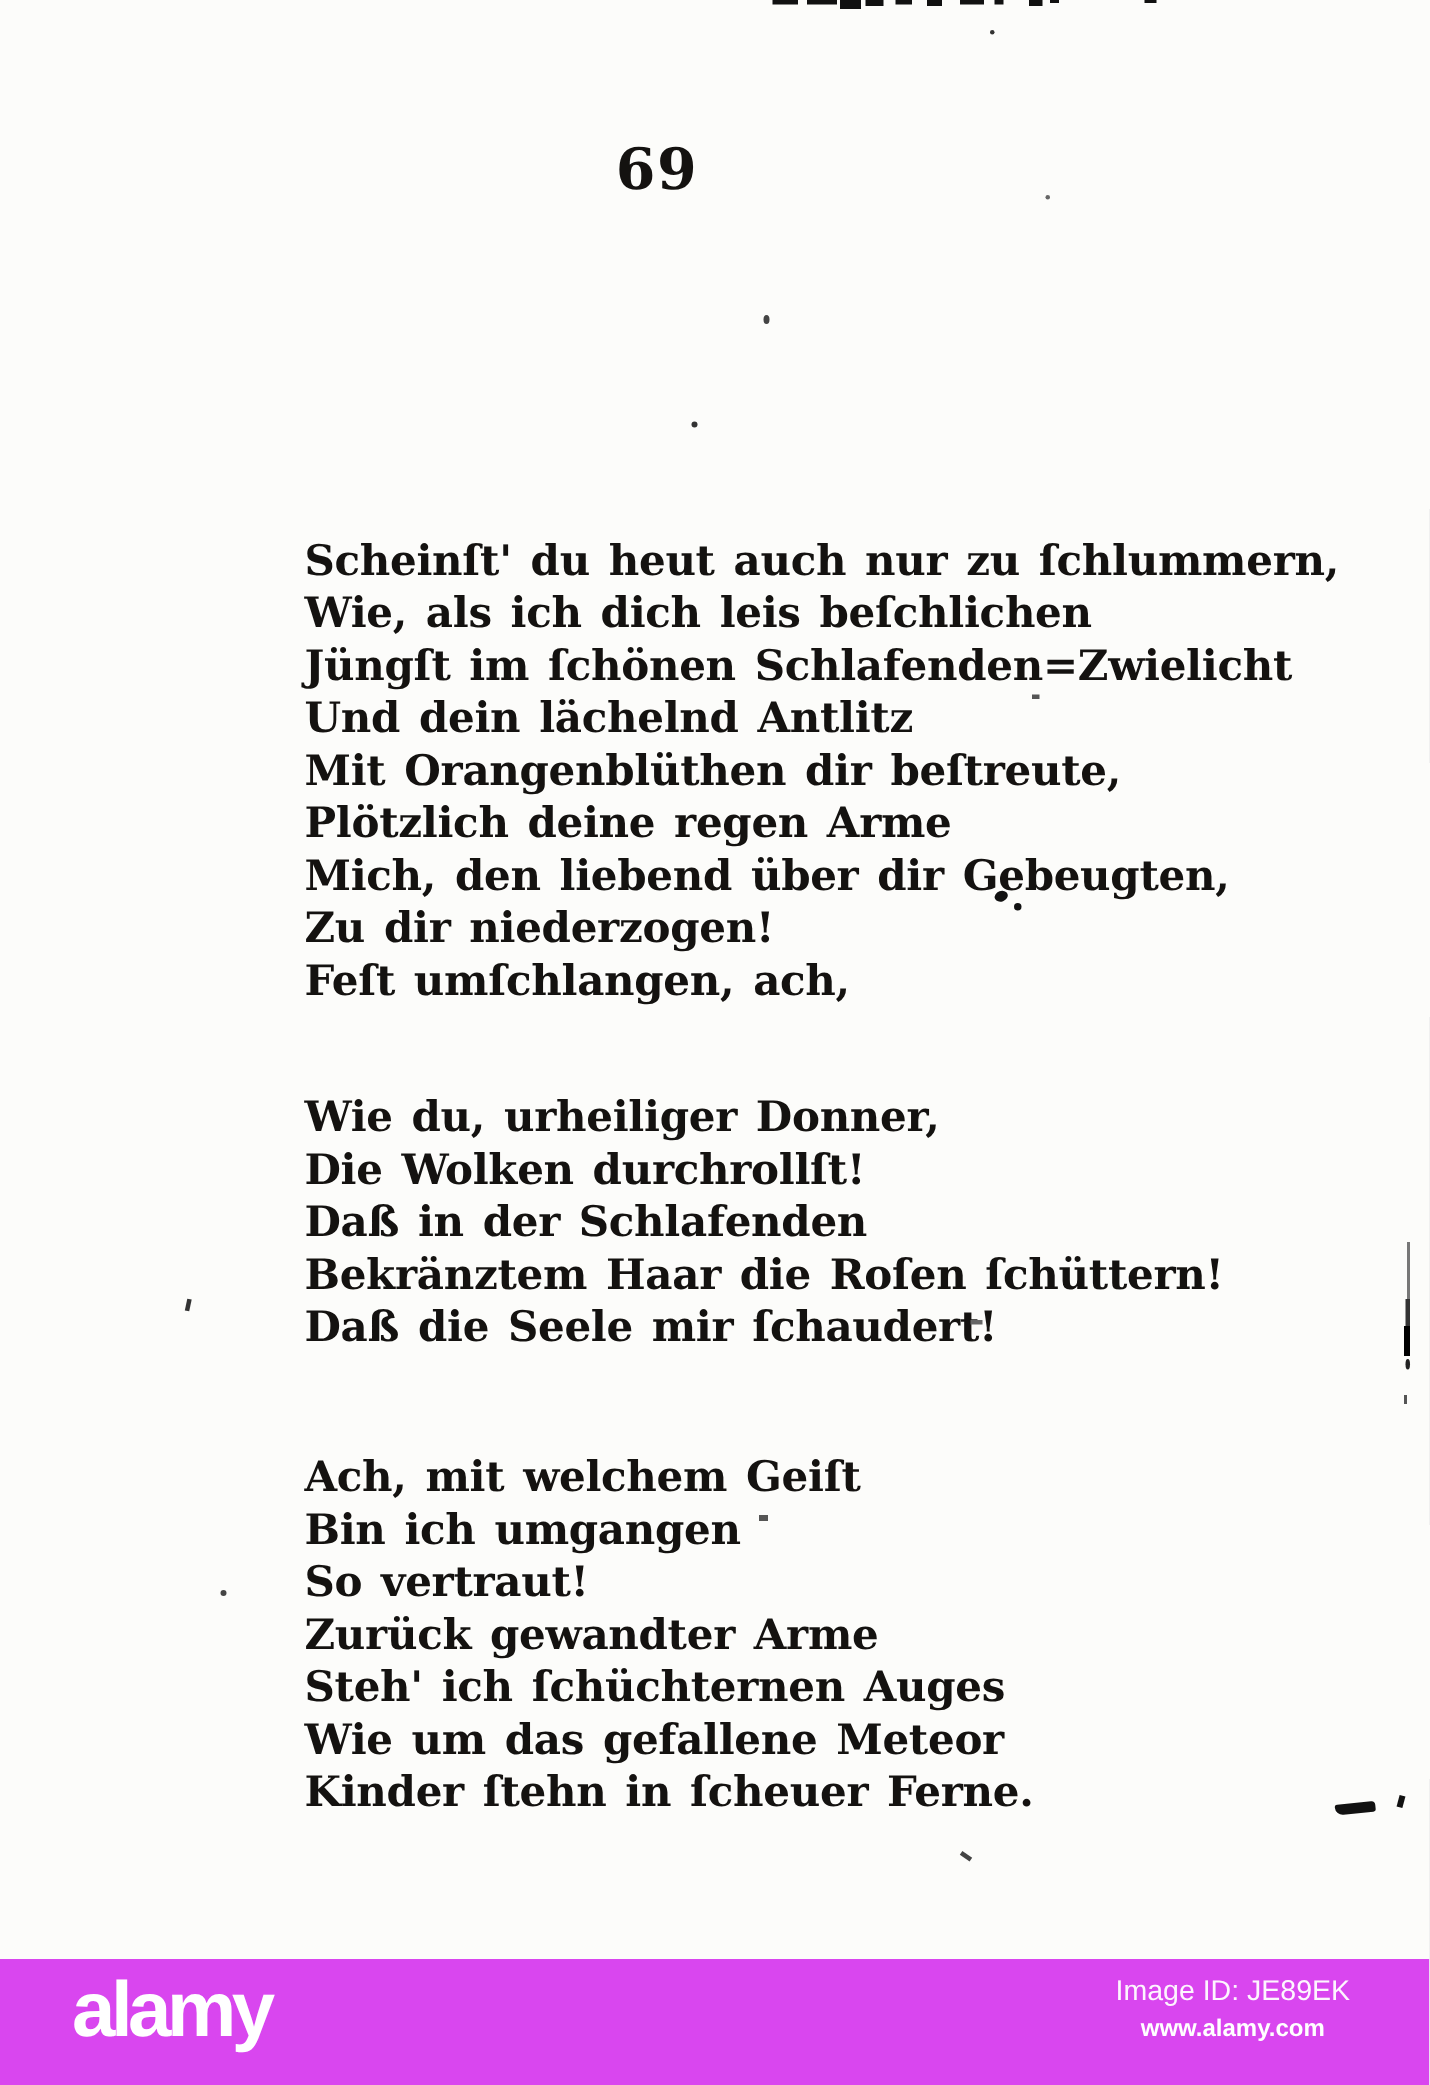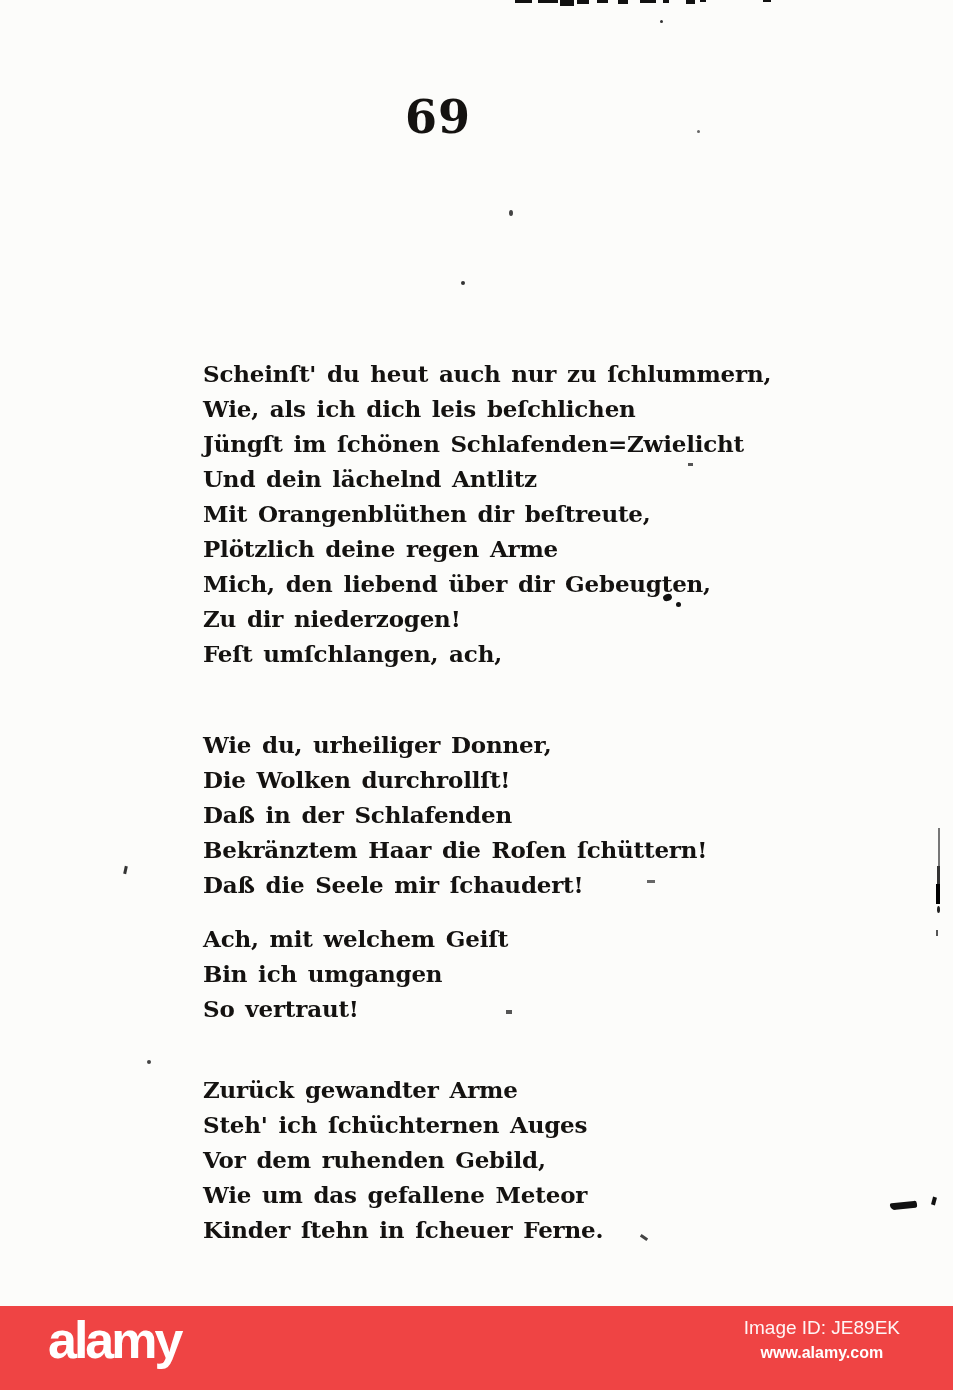--- a/index.html
+++ b/index.html
@@ -6,43 +6,43 @@
   .page{
     position:relative;
     width:953px;height:1390px;
     background:#fcfcfa;
     overflow:hidden;
     font-family:"DejaVu Serif", serif;
     color:#141210;
   }
   .page-number{
     position:absolute;top:90px;left:438px;transform:translateX(-50%);
-    font-size:46px;font-weight:bold;letter-spacing:1px;
+    font-size:38px;font-weight:bold;letter-spacing:1px;
   }
   .poem-title{
     position:absolute;top:288px;left:435px;transform:translateX(-50%);
     font-size:31px;font-weight:bold;white-space:nowrap;letter-spacing:1px;
   }
   .stanza{
     position:absolute;left:203px;
-    font-size:23px;font-weight:bold;line-height:35px;
+    font-size:28px;font-weight:bold;line-height:35px;
     white-space:nowrap;word-spacing:3px;letter-spacing:-0.2px;
   }
   .s1{top:356px}
   .s2{top:727px}
-  .s3{top:921px}
+  .s3{top:967px}
   .s4{top:1072px}
   .poem-line{height:35px;}
   
   .art{position:absolute;background:#111;}
   .round{border-radius:50%;}
   
   .alamy-bar{
     position:absolute;left:0;right:0;top:1306px;bottom:0;
-    background:#ef4444;
+    background:#d946ef;
     font-family:"Liberation Sans", sans-serif;
   }
   .alamy-logo{
     position:absolute;left:48px;top:4px;
     color:#fff;font-size:52px;font-weight:bold;letter-spacing:-3px;
   }
   .bar-right{
     position:absolute;right:53px;top:11px;
     text-align:center;color:#fff;
   }
@@ -112,21 +112,20 @@
     <div class="poem-line">Bin ich umgangen</div>
     <div class="poem-line">So vertraut!</div>
   </div>
 
   <div class="art" style="left:506px;top:1010px;width:6px;height:4px;background:#555"></div>
   <div class="art round" style="left:147px;top:1060px;width:4px;height:4px;background:#444"></div>
 
   <div class="stanza s4">
     <div class="poem-line">Zurück gewandter Arme</div>
     <div class="poem-line">Steh' ich ſchüchternen Auges</div>
-    <div class="poem-line">Vor dem ruhenden Gebild,</div>
     <div class="poem-line">Wie um das gefallene Meteor</div>
     <div class="poem-line">Kinder ſtehn in ſcheuer Ferne.</div>
   </div>
 
   <div class="art" style="left:640px;top:1236px;width:8px;height:3px;background:#444;transform:rotate(35deg)"></div>
 
   <div class="art" style="left:890px;top:1202px;width:27px;height:7px;border-radius:2px 3px 2px 6px;transform:rotate(-6deg)"></div>
   <div class="art" style="left:932px;top:1197px;width:4px;height:8px;transform:rotate(15deg)"></div>
 
   <div class="alamy-bar">

